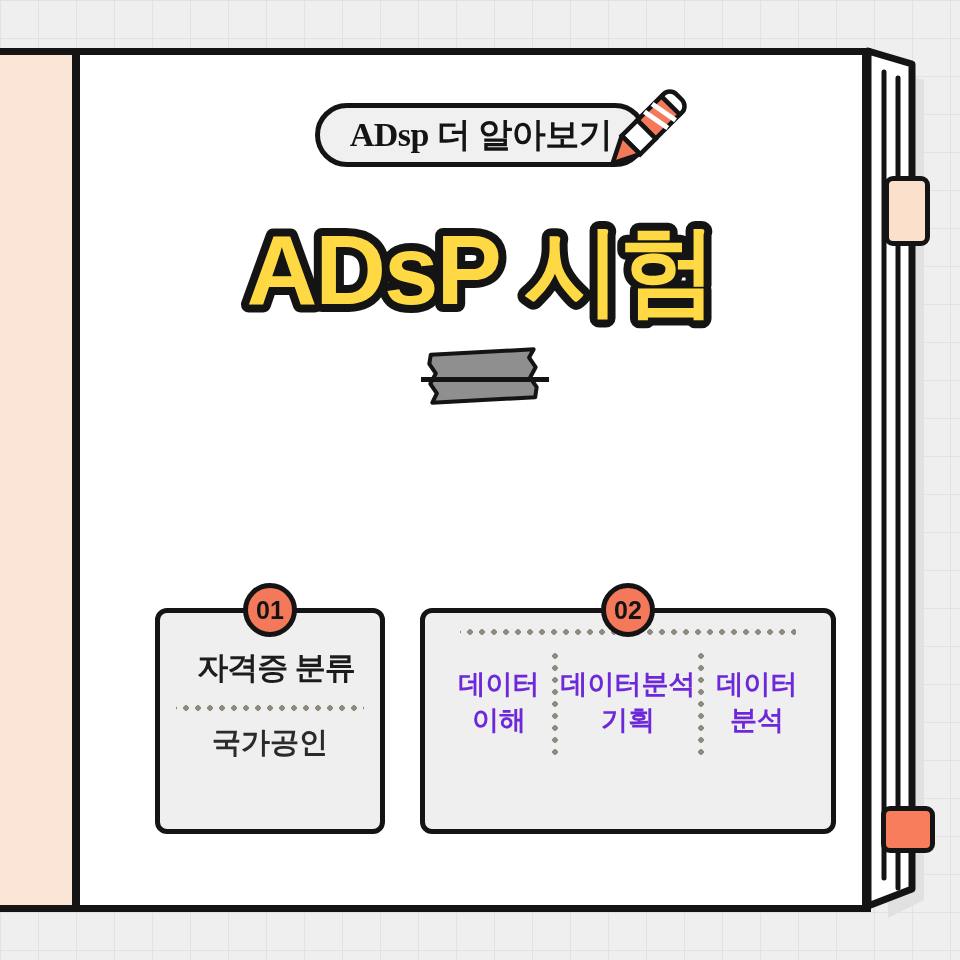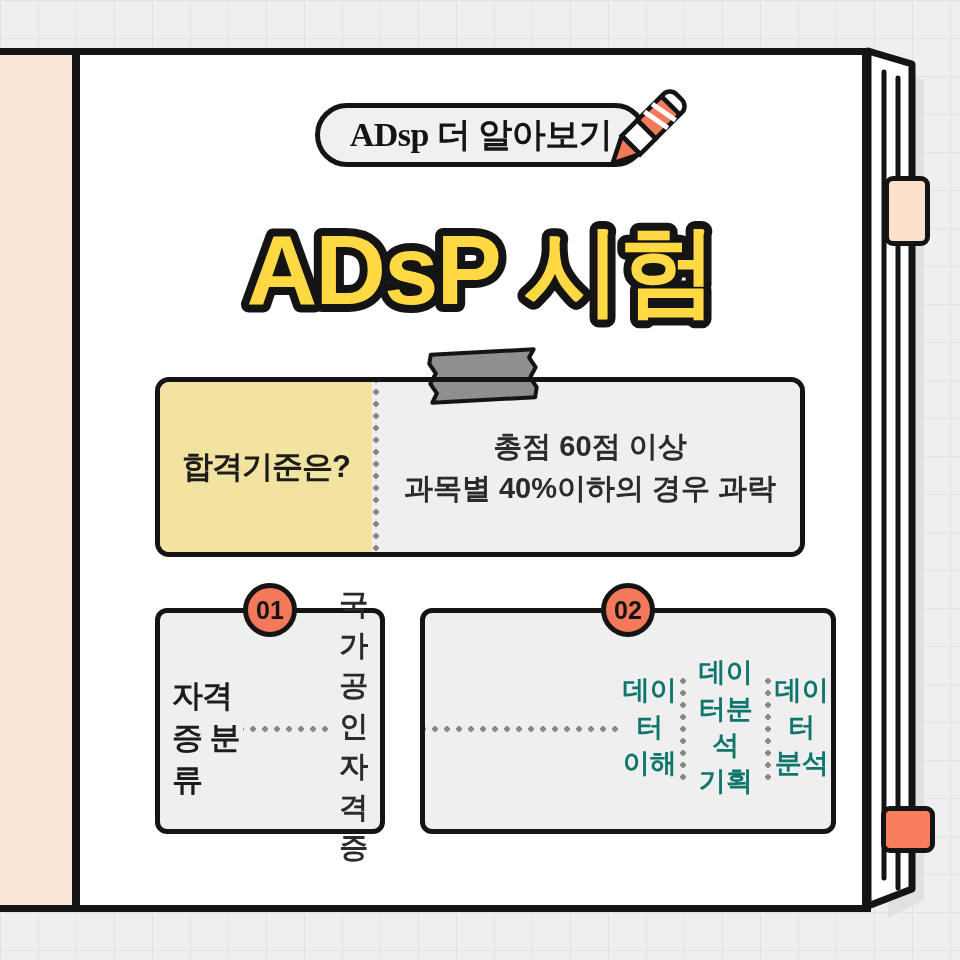--- a/index.html
+++ b/index.html
@@ -60,21 +60,21 @@
     width:8px;flex:0 0 8px;align-self:stretch;
     background-image:radial-gradient(circle,#8f8a80 2.6px,transparent 3px);
     background-size:8px 12px;background-repeat:repeat-y;background-position:center 4px;
   }
   .tape-svg{position:absolute;left:424px;top:346px;width:118px;height:60px;z-index:6;transform:rotate(-3deg);}
   .tape-borderline{position:absolute;left:421px;top:377px;width:128px;height:5px;background:#141414;z-index:7;}
   
   .card{
     position:absolute;top:608px;height:226px;box-sizing:border-box;
     background:#efefef;border:5px solid #141414;border-radius:12px;z-index:5;
-    display:flex;flex-direction:row;align-items:center;
+    display:flex;flex-direction:column;align-items:center;
   }
   .card-1{left:155px;width:230px;}
   .card-2{left:420px;width:416px;}
   .badge{
     position:absolute;top:-30px;left:50%;transform:translateX(-50%);
     width:54px;height:54px;box-sizing:border-box;border:5px solid #141414;border-radius:50%;
     background:#f4795b;display:flex;align-items:center;justify-content:center;
     font-size:25px;font-weight:800;color:#141414;z-index:2;
   }
   .card-title{margin-top:34px;font-size:31px;font-weight:800;letter-spacing:-1px;color:#1c1c1c;margin-left:12px;}
@@ -85,21 +85,21 @@
   }
   .card-1 .dots-h{width:188px;}
   .card-2 .dots-h{width:336px;}
   .card-body{
     margin-top:10px;font-size:29px;font-weight:600;line-height:1.4;
     text-align:center;color:#2b2b2b;
   }
   .subject-row{display:flex;margin-top:12px;height:108px;width:362px;}
   .subject-col{
     display:flex;flex-direction:column;align-items:center;justify-content:center;
-    font-size:27px;font-weight:600;line-height:1.35;color:#0f766e;text-align:center;
+    font-size:27px;font-weight:600;line-height:1.35;color:#6d28d9;text-align:center;
   }
   .subject-col.c1,.subject-col.c3{flex:1;}
   .subject-col.c2{flex:1.32;}
   .subject-row .dots-v{background-position:center 2px;}
 </style>
 </head>
 <body>
 
 <div class="canvas">
 
@@ -136,38 +136,29 @@
 
   <svg class="title-svg" viewBox="0 0 572 145">
     <text x="286" y="112" text-anchor="middle">ADsP 시험</text>
   </svg>
 
   <svg class="tape-svg" viewBox="0 0 118 60">
     <polygon points="8,6 111,6 106,14 112,24 106,34 112,44 110,54 7,54 12,45 6,35 12,25 6,15" fill="#8f8f8f" stroke="#141414" stroke-width="4" stroke-linejoin="round"></polygon>
   </svg>
   <div class="tape-borderline"></div>
 
-  <div class="criteria">
-    <div class="criteria-left">합격기준은?</div>
-    <div class="dots-v"></div>
-    <div class="criteria-right">
-      <span>총점 60점 이상</span>
-      <span>과목별 40%이하의 경우 과락</span>
-    </div>
-  </div>
 
   <div class="card card-1">
     <div class="badge">
       <span>01</span>
     </div>
     <div class="card-title">자격증 분류</div>
     <div class="dots-h"></div>
     <div class="card-body">
       <div>국가공인</div>
-      <div>자격증</div>
     </div>
   </div>
 
   <div class="card card-2">
     <div class="badge">
       <span>02</span>
     </div>
     <div class="dots-h"></div>
     <div class="subject-row">
       <div class="subject-col c1">

